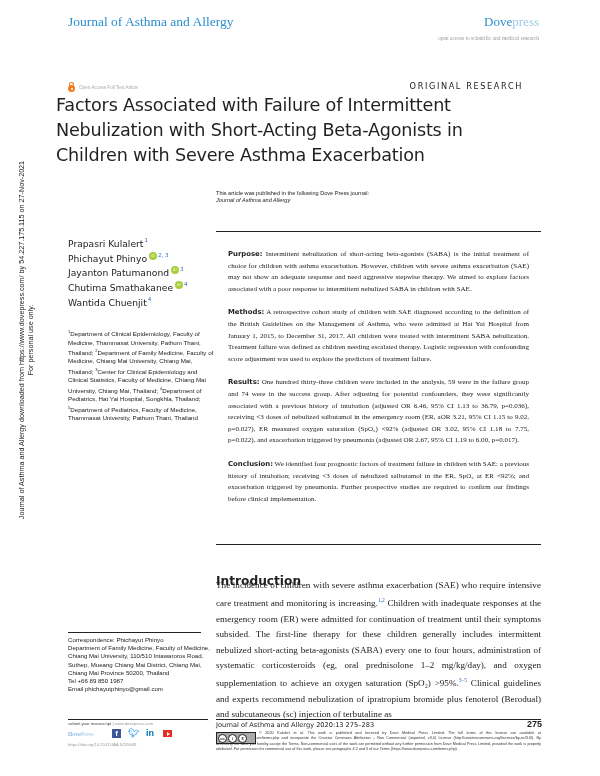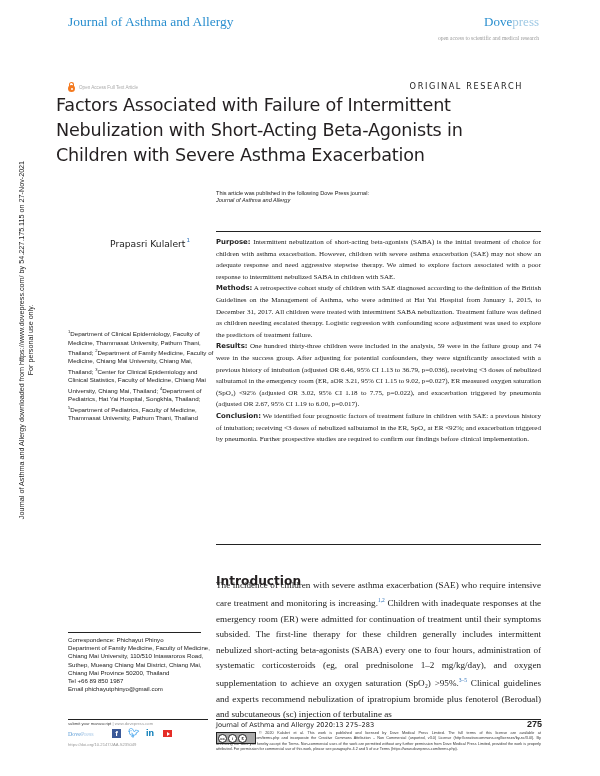--- a/index.html
+++ b/index.html
@@ -58,39 +58,39 @@
     font-family: "Liberation Sans", sans-serif; font-size: 5.6px; line-height: 7.4px; color: #222;
   }
   .published-note .jn { font-style: italic; display: block; }
 
   .rule-top { position: absolute; left: 216px; top: 231px; width: 325px; height: 1px; background: #222; }
 
   .authors {
     position: absolute; left: 68px; top: 237px; width: 150px;
     font-family: "DejaVu Sans", sans-serif; font-size: 9.2px; line-height: 14.7px; color: #222;
   }
-  .author { display: flex; align-items: flex-start; white-space: nowrap; margin-left: 42px; }
+  .author { display: flex; align-items: flex-start; white-space: nowrap; }
   .author sup { font-size: 5.5px; color: #2a6fb8; margin-left: 1px; position: relative; top: -4px; }
   .orcid {
     display: inline-block; width: 8px; height: 8px; border-radius: 50%; background: #a6ce39;
     margin-left: 2px; color: #fff; font-size: 4px; line-height: 8px; text-align: center; font-family: "Liberation Sans", sans-serif;
   }
 
   .affiliations {
     position: absolute; left: 68px; top: 328px; width: 148px;
     font-family: "Liberation Sans", sans-serif; font-size: 6.2px; line-height: 8.45px; color: #222;
   }
   .affiliations sup { font-size: 4px; }
 
   .abstract {
     position: absolute; left: 216px; top: 237px; width: 325px;
     font-family: "Liberation Serif", serif; font-size: 7.05px; line-height: 11.6px; color: #222;
     text-align: justify;
   }
-  .abstract p { margin: 0; }
+  .abstract p { margin: 12px; }
   .abstract .lbl { font-family: "DejaVu Sans", sans-serif; font-weight: bold; font-size: 6.9px; }
 
   .rule-mid { position: absolute; left: 216px; top: 544px; width: 325px; height: 1px; background: #222; }
 
   .intro-heading {
     position: absolute; left: 216px; top: 574px;
     font-family: "DejaVu Sans", sans-serif; font-weight: bold; font-size: 12.2px; color: #231f20;
   }
   .intro-body {
     position: absolute; left: 216px; top: 578px; width: 325px;
@@ -178,20 +178,39 @@
   <span>This article was published in the following Dove Press journal:</span>
   <span class="jn">Journal of Asthma and Allergy</span>
 </div>
 <div class="rule-top"></div>
 
 <div class="authors">
   <div class="author">
       <span>Prapasri Kulalert</span>
       <sup>1</sup>
     </div>
+  <div class="author">
+      <span>Phichayut Phinyo</span>
+      <span class="orcid">iD</span>
+      <sup>2, 3</sup>
+    </div>
+  <div class="author">
+      <span>Jayanton Patumanond</span>
+      <span class="orcid">iD</span>
+      <sup>3</sup>
+    </div>
+  <div class="author">
+      <span>Chutima Smathakanee</span>
+      <span class="orcid">iD</span>
+      <sup>4</sup>
+    </div>
+  <div class="author">
+      <span>Wantida Chuenjit</span>
+      <sup>4</sup>
+    </div>
 </div>
 
 <div class="affiliations">
   <sup>1</sup><span>Department of Clinical Epidemiology, Faculty of Medicine, Thammasat University, Pathum Thani, Thailand;</span>
   <sup>2</sup><span>Department of Family Medicine, Faculty of Medicine, Chiang Mai University, Chiang Mai, Thailand;</span>
   <sup>3</sup><span>Center for Clinical Epidemiology and Clinical Statistics, Faculty of Medicine, Chiang Mai University, Chiang Mai, Thailand;</span>
   <sup>4</sup><span>Department of Pediatrics, Hat Yai Hospital, Songkhla, Thailand;</span>
   <sup>5</sup><span>Department of Pediatrics, Faculty of Medicine, Thammasat University, Pathum Thani, Thailand</span>
 </div>
 

